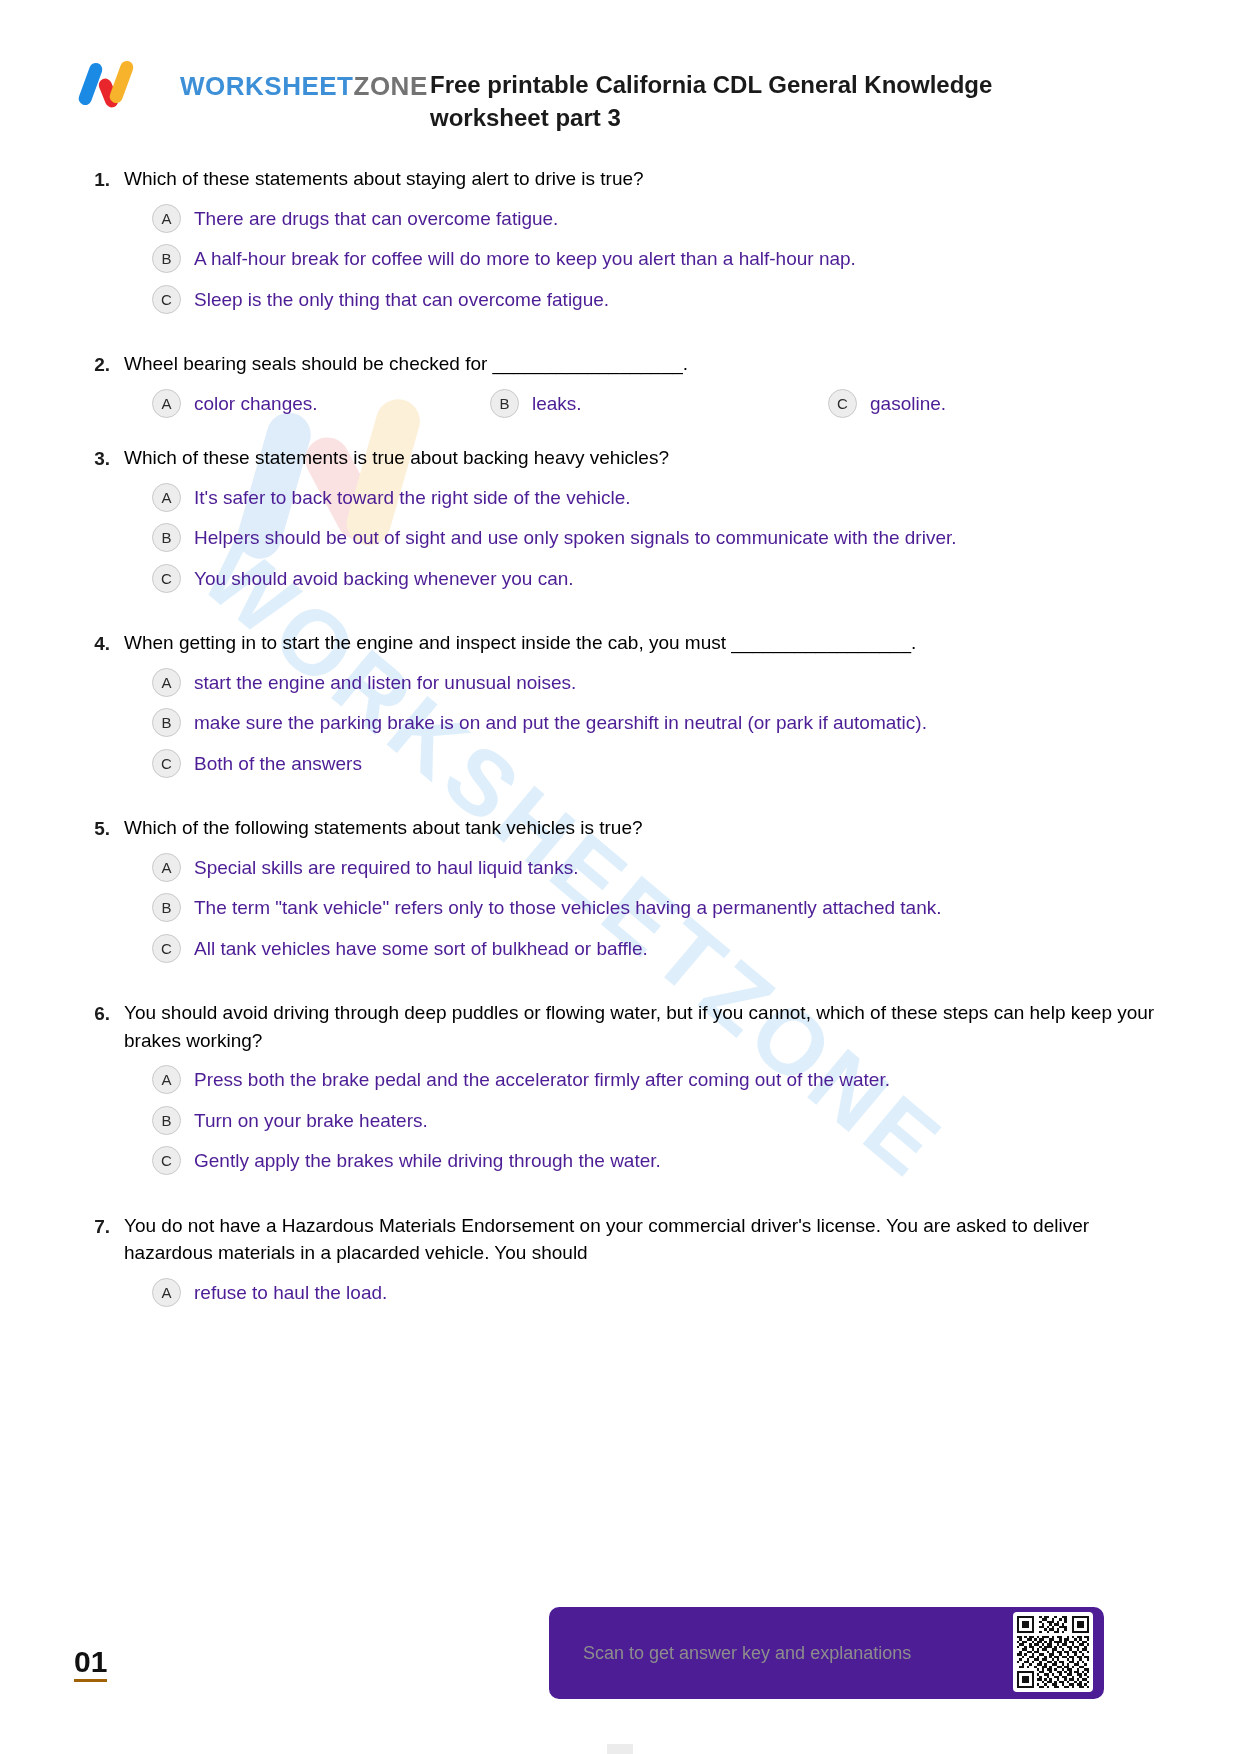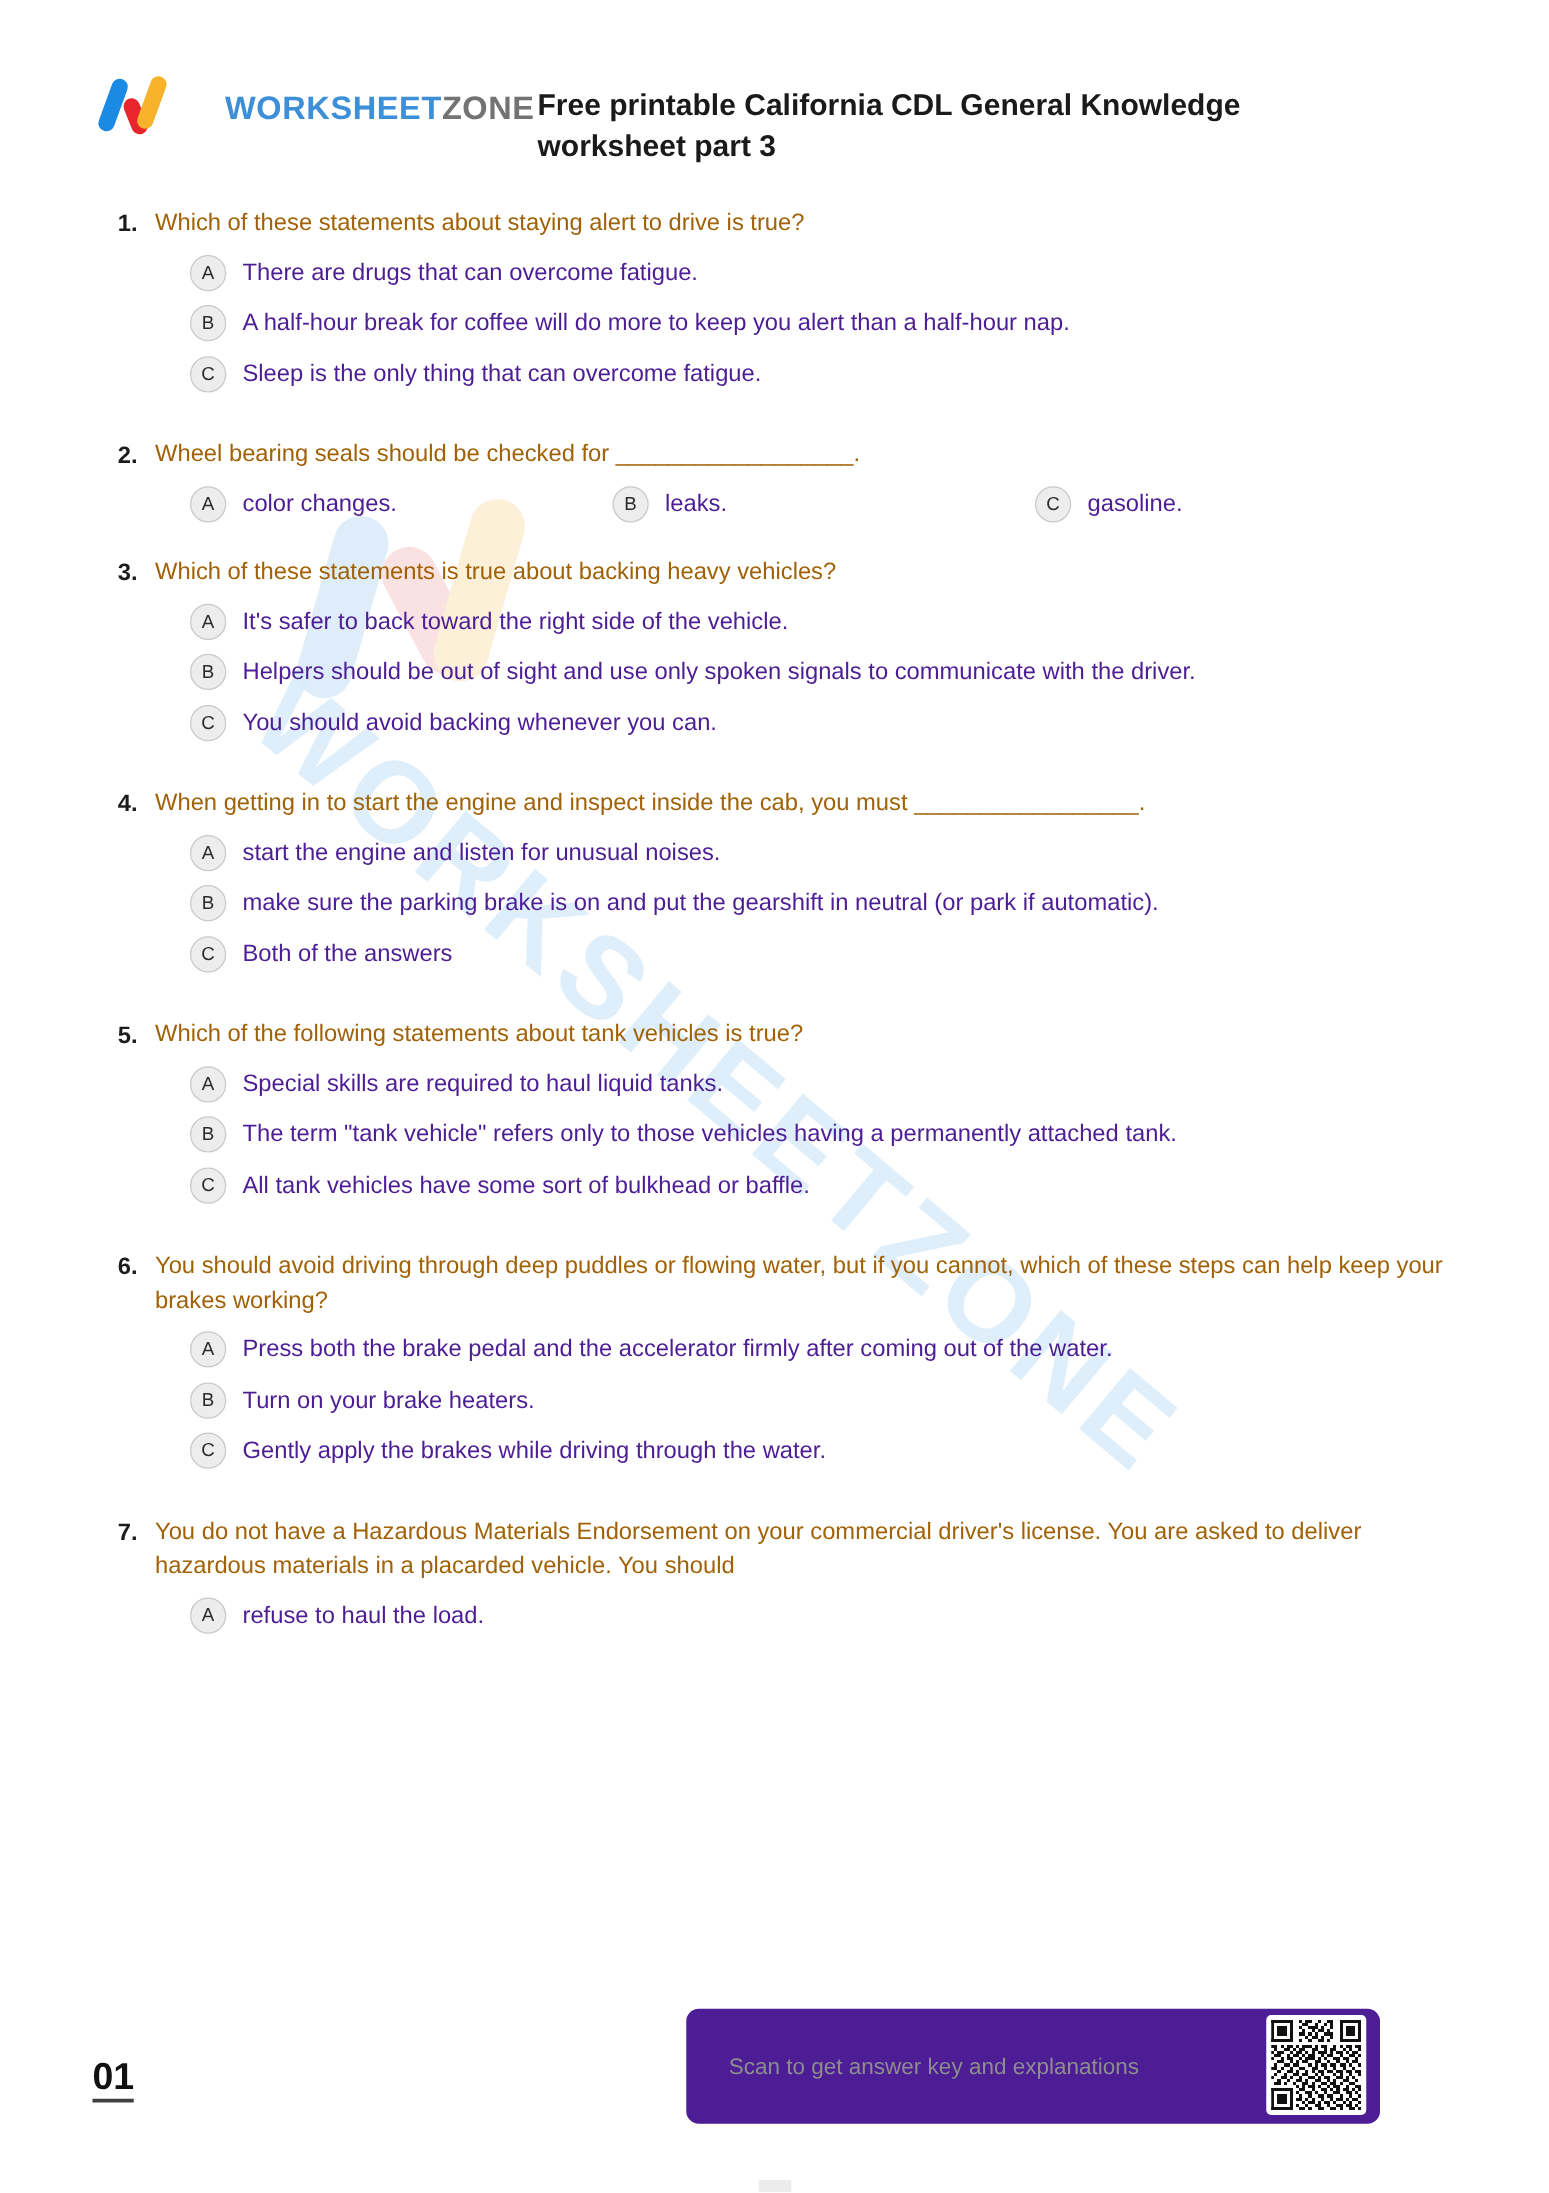--- a/index.html
+++ b/index.html
@@ -128,21 +128,21 @@
     line-height: 1.5;
     padding-top: 1px;
   }
   .q-body {
     flex: 1 1 auto;
     padding-left: 14px;
   }
   .q-text {
     font-size: 19px;
     line-height: 1.45;
-    color: #a16207;
+    color: #000000;
     margin-bottom: 10px;
   }
 
   .opts { display: block; }
   .opts.cols {
     display: flex;
     gap: 0;
   }
   .opts.cols .opt { width: 310px; margin-bottom: 0; }
 
@@ -184,21 +184,21 @@
     height: 180px;
     z-index: 3;
   }
   .page-num {
     position: absolute;
     left: 74px;
     bottom: 72px;
     font-size: 30px;
     font-weight: 700;
     color: #111;
-    border-bottom: 3px solid #404040;
+    border-bottom: 3px solid #a16207;
     padding-bottom: 2px;
     line-height: 1;
   }
   .scan-box {
     position: absolute;
     right: 135px;
     bottom: 55px;
     width: 555px;
     height: 92px;
     background: #4c1d95;

